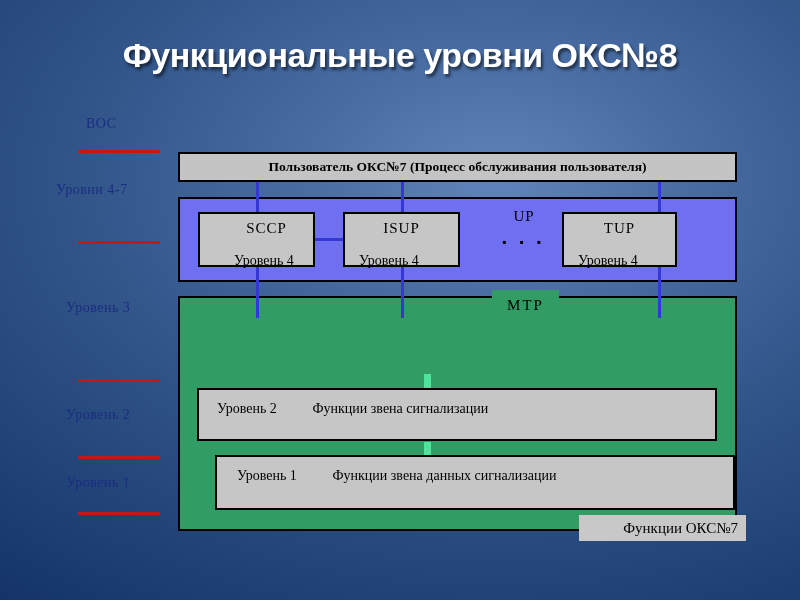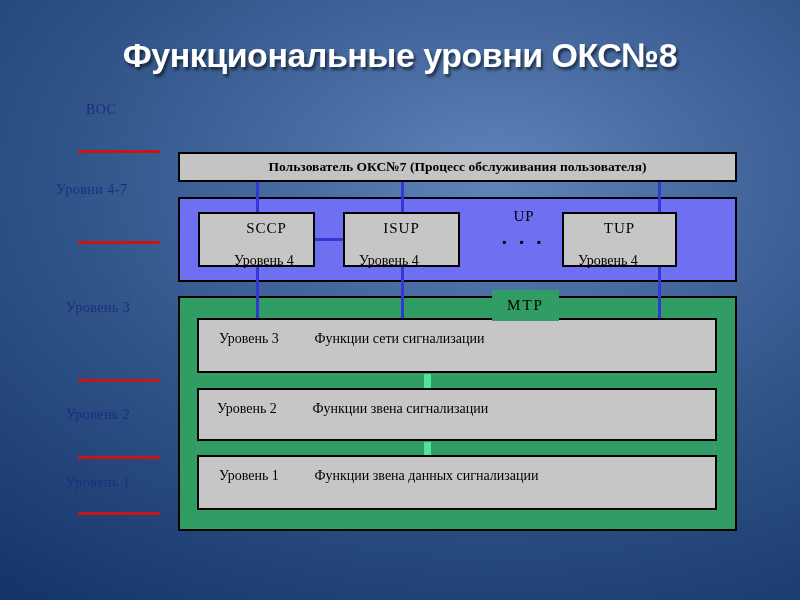--- a/index.html
+++ b/index.html
@@ -51,21 +51,21 @@
     z-index:5; display:flex; align-items:center; justify-content:flex-end;
     padding-right:8px; box-sizing:border-box; font-size:15px; color:#000; }
 </style>
 </head>
 <body>
 
 <div id="slide">
 
   <div id="title" class="abs">Функциональные уровни ОКС№8</div>
 
-  <div class="abs rail-label" style="left:86px; top:102px;">ВОС</div>
+  <div class="abs rail-label" style="left:86px; top:116px;">ВОС</div>
   <div class="abs rail-label" style="left:56px; top:182px;">Уровни 4-7</div>
   <div class="abs rail-label" style="left:66px; top:300px;">Уровень 3</div>
   <div class="abs rail-label" style="left:66px; top:407px;">Уровень 2</div>
   <div class="abs rail-label" style="left:66px; top:475px;">Уровень 1</div>
 
   <div class="abs red-line" style="top:150px;"></div>
   <div class="abs red-line" style="top:241px;"></div>
   <div class="abs red-line" style="top:379px;"></div>
   <div class="abs red-line" style="top:456px;"></div>
   <div class="abs red-line" style="top:512px;"></div>
@@ -93,30 +93,27 @@
     <div id="up-dots">▪ ▪ ▪</div>
   </div>
   <div class="abs l4-box" style="left:562px; width:115px;">
     <div class="l4-title">TUP</div>
     <div class="l4-sub">Уровень 4</div>
   </div>
 
   <div id="green-box" class="abs big-box"></div>
   <div id="mtp-label" class="abs">МТР</div>
 
-  <div class="abs mtp-box" style="top:318px;">
-    <span class="mtp-level">Уровень 3</span>
-    <span>Функции сети сигнализации</span>
-  </div>
   <div class="abs mtp-box" style="top:388px; height:53px;padding-left:18px;">
     <span class="mtp-level">Уровень 2</span>
     <span>Функции звена сигнализации</span>
   </div>
-  <div class="abs mtp-box" style="top:455px;">
+  <div class="abs mtp-box" style="top:455px;margin-left:18px;">
     <span class="mtp-level">Уровень 1</span>
     <span>Функции звена данных сигнализации</span>
   </div>
 
   <div class="abs mint-dash" style="top:374px; height:14px;"></div>
   <div class="abs mint-dash" style="top:442px; height:13px;"></div>
 
+  <div id="footer-label" class="abs">Функции ОКС№7</div>
 
 </div>
 
 </body></html>

